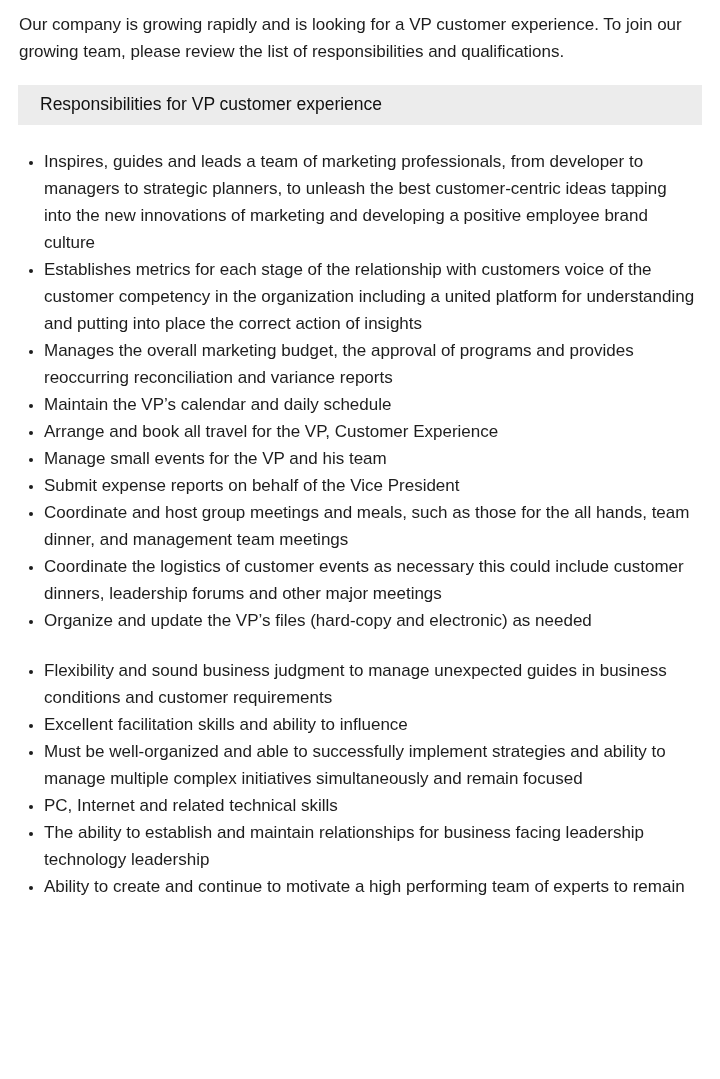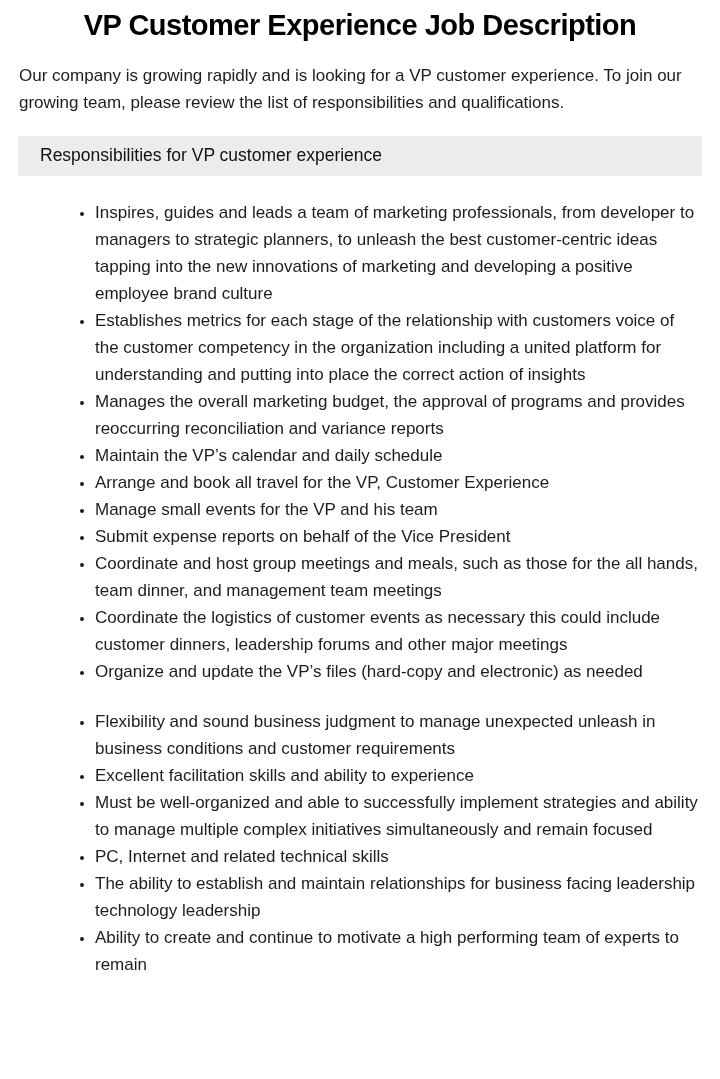--- a/index.html
+++ b/index.html
@@ -36,40 +36,39 @@
     margin: 0 18px;
     background: #ececec;
     padding: 9px 22px 10px 22px;
     font-size: 17.5px;
     line-height: 21px;
     font-weight: 400;
     color: #111111;
   }
   .bullet-list {
     margin: 23px 0 20px 0;
-    padding: 0 22px 0 95px;
+    padding: 0 22px 0 44px;
     list-style: disc outside;
   }
   .bullet-list li {
     font-size: 17px;
     line-height: 27px;
     margin: 0;
     padding-left: 0;
     color: #1d1d1d;
   }
   .bullet-list li::marker {
     color: #1d1d1d;
     font-size: 14px;
   }
 </style>
 </head>
 <body>
 
 <main class="page">
-  <h1 class="doc-title">VP Customer Experience Job Description</h1>
 
   <p class="intro">Our company is growing rapidly and is looking for a VP customer experience. To join our growing team, please review the list of responsibilities and qualifications.</p>
 
   <div>
   <section class="section">
     <h2 class="section-heading"><span>Responsibilities for VP customer experience</span></h2>
     <ul class="bullet-list">
           <li>Inspires, guides and leads a team of marketing professionals, from developer to managers to strategic planners, to unleash the best customer-centric ideas tapping into the new innovations of marketing and developing a positive employee brand culture</li>
           <li>Establishes metrics for each stage of the relationship with customers voice of the customer competency in the organization including a united platform for understanding and putting into place the correct action of insights</li>
           <li>Manages the overall marketing budget, the approval of programs and provides reoccurring reconciliation and variance reports</li>
@@ -78,22 +77,22 @@
           <li>Manage small events for the VP and his team</li>
           <li>Submit expense reports on behalf of the Vice President</li>
           <li>Coordinate and host group meetings and meals, such as those for the all hands, team dinner, and management team meetings</li>
           <li>Coordinate the logistics of customer events as necessary this could include customer dinners, leadership forums and other major meetings</li>
           <li>Organize and update the VP’s files (hard-copy and electronic) as needed</li>
         </ul>
   </section>
 
   <section class="section">
     <ul class="bullet-list">
-          <li>Flexibility and sound business judgment to manage unexpected unleash in business conditions and customer requirements</li>
-          <li>Excellent facilitation skills and ability to experience</li>
+          <li>Flexibility and sound business judgment to manage unexpected guides in business conditions and customer requirements</li>
+          <li>Excellent facilitation skills and ability to influence</li>
           <li>Must be well-organized and able to successfully implement strategies and ability to manage multiple complex initiatives simultaneously and remain focused</li>
           <li>PC, Internet and related technical skills</li>
           <li>The ability to establish and maintain relationships for business facing leadership technology leadership</li>
           <li>Ability to create and continue to motivate a high performing team of experts to remain</li>
         </ul>
   </section>
 </div>
 </main>
 
 </body></html>

